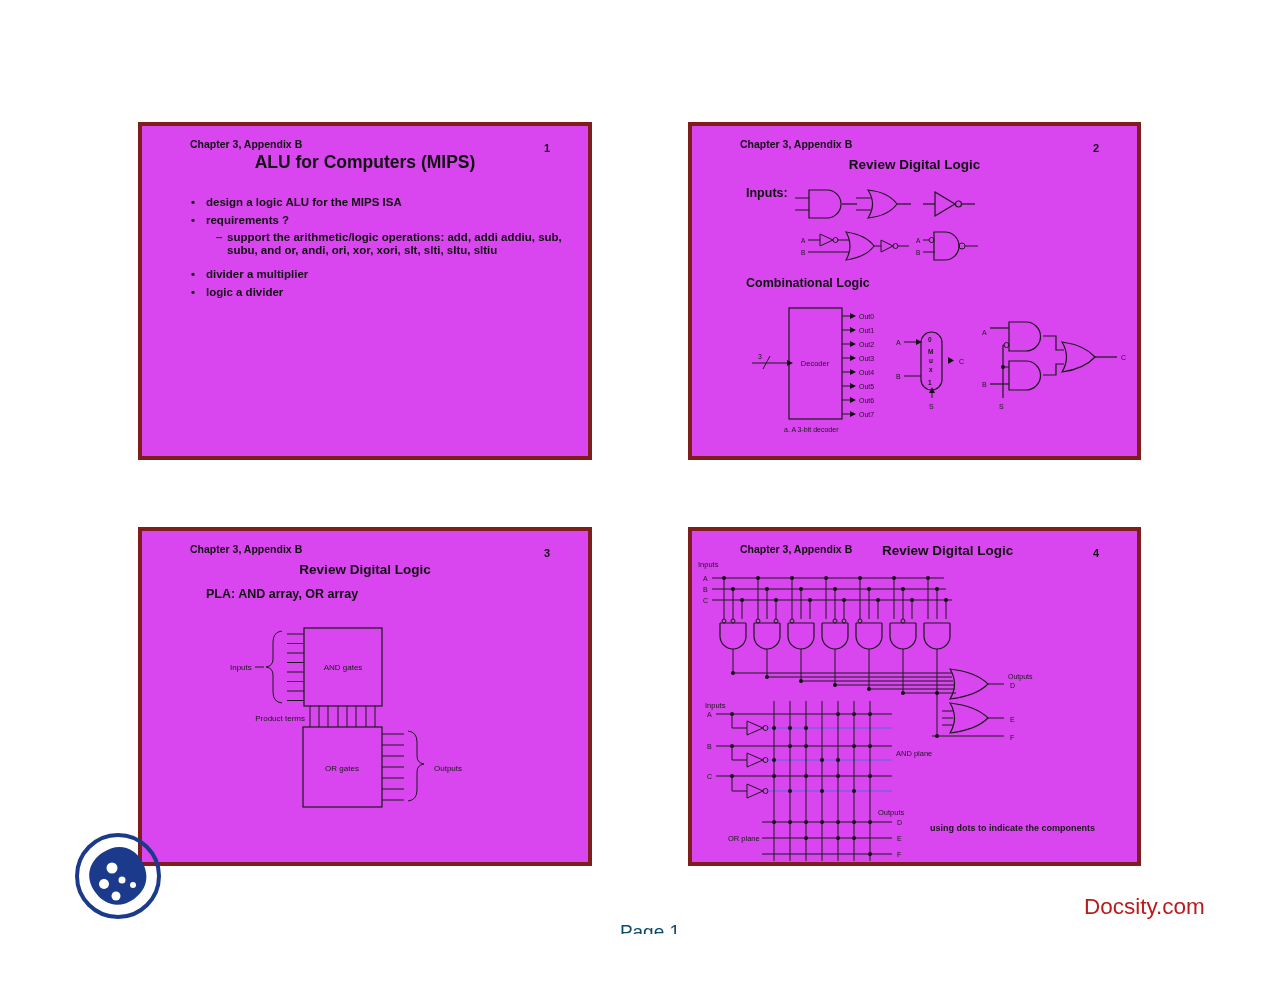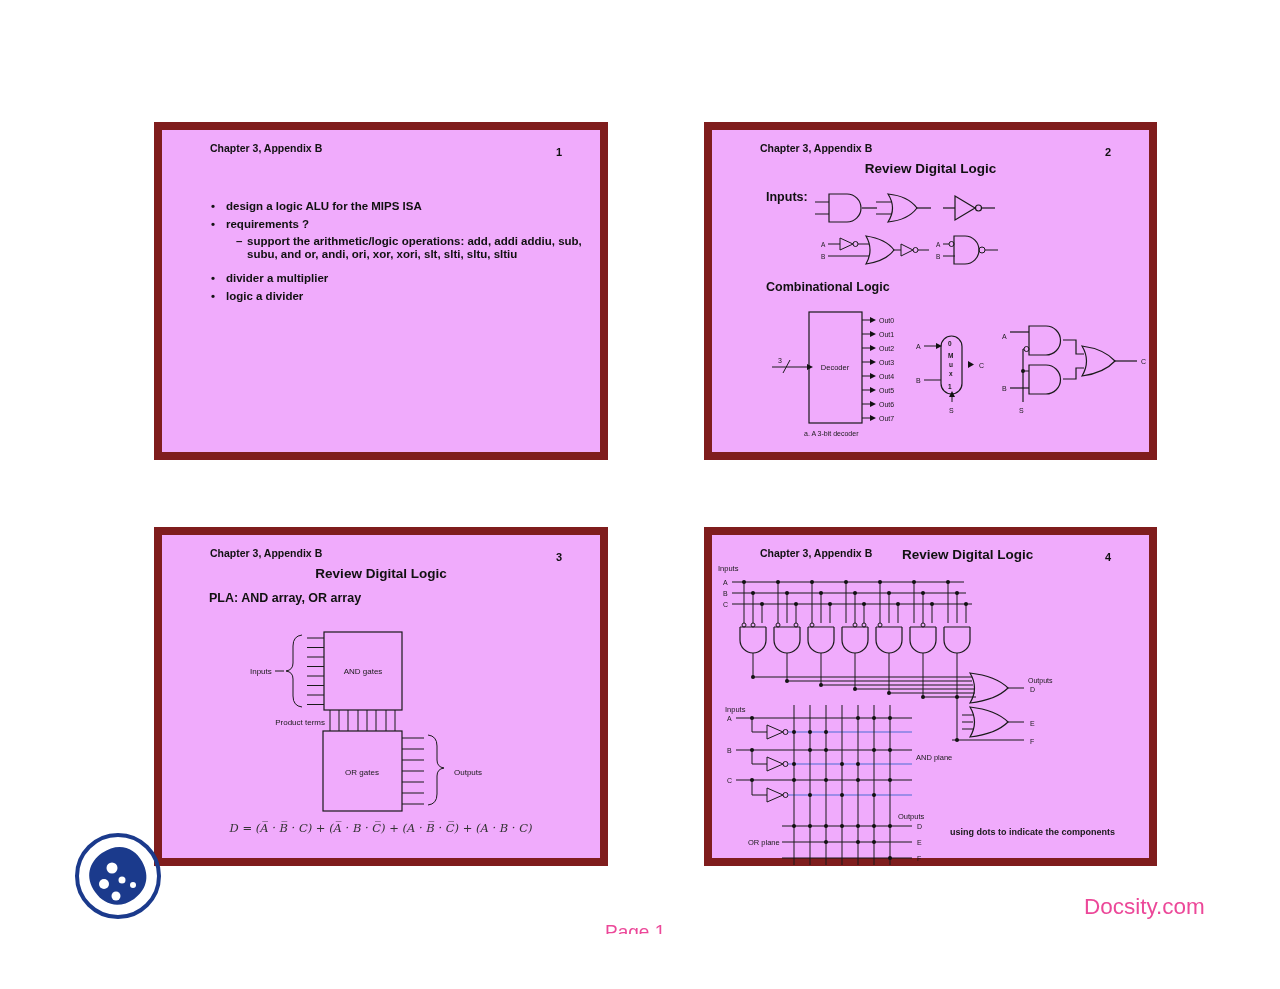--- a/index.html
+++ b/index.html
@@ -1,18 +1,18 @@
 <!DOCTYPE html>
 <html><head>
 <meta charset="utf-8">
 <style>
   html,body{margin:0;padding:0;}
   body{width:1280px;height:989px;background:#ffffff;position:relative;overflow:hidden;
        font-family:"Liberation Sans",sans-serif;color:#111;}
-  .slide{position:absolute;background:#f0abfc;border:8px solid #7f1d1d;box-sizing:border-box;margin-left:16px;}
+  .slide{position:absolute;background:#d946ef;border:4px solid #7f1d1d;box-sizing:border-box;}
   #slide1{left:138px;top:122px;width:454px;height:338px;}
   #slide2{left:688px;top:122px;width:453px;height:338px;}
   #slide3{left:138px;top:527px;width:454px;height:339px;}
   #slide4{left:688px;top:527px;width:453px;height:339px;}
   .hdr{position:absolute;left:48px;top:12px;font-size:10.5px;font-weight:bold;}
   .pnum{position:absolute;right:38px;top:16px;font-size:11px;font-weight:bold;}
   .stitle{position:absolute;left:0;right:0;top:24px;text-align:center;font-weight:bold;}
   #slide1 .stitle{font-size:17.5px;top:26px;}
   #slide2 .stitle,#slide3 .stitle{font-size:13.5px;top:31px;}
   .seclabel{position:absolute;font-weight:bold;font-size:12.5px;}
@@ -29,30 +29,31 @@
   .ln2{stroke:#1a1a1a;stroke-width:1.2;fill:none;}
   .blu{stroke:#4a6fd4;stroke-width:1.2;fill:none;}
   .dot{fill:#111;stroke:none;}
   .arr{fill:#111;stroke:none;}
   .s6{font-size:6.5px;}.s7{font-size:7px;}.s75{font-size:7.5px;}.s8{font-size:8px;}
   .s9{font-size:9px;}.bold{font-weight:bold;}
   #s4title{position:absolute;left:190px;top:12px;font-size:13.5px;font-weight:bold;}
   #formula{position:absolute;left:0;right:0;top:286px;text-align:center;
            font-family:"DejaVu Serif",serif;font-style:italic;font-size:11.5px;color:#333;}
   #pagefoot{position:absolute;left:605px;top:921px;width:90px;height:13px;overflow:hidden;
-            font-size:19px;color:#ec4899;}
-  #watermark{position:absolute;left:1084px;top:894px;font-size:22.5px;color:#ec4899;}
+            font-size:19px;color:#0c4a6e;text-align:center;}
+  #watermark{position:absolute;left:1084px;top:894px;font-size:22.5px;color:#b91c1c;}
   #logo{position:absolute;left:72px;top:830px;width:92px;height:92px;}
 </style>
 </head>
 <body>
 
 <div class="slide" id="slide1">
   <div class="hdr">Chapter 3, Appendix B</div>
   <div class="pnum">1</div>
+  <div class="stitle">ALU for Computers (MIPS)</div>
   <div class="bullets">
     <div class="bi b1">
       <span class="glyph">•</span>
       <span>design a logic ALU for the MIPS ISA</span>
     </div>
     <div class="bi">
       <span class="glyph">•</span>
       <span>requirements ?</span>
     </div>
     <div class="bi sub">
@@ -181,21 +182,21 @@
       <text class="s7" x="429" y="234">C</text>
       <text class="s7" x="307" y="283">S</text>
     </g>
   </svg>
 </div>
 
 <div class="slide" id="slide3">
   <div class="hdr">Chapter 3, Appendix B</div>
   <div class="pnum">3</div>
   <div class="stitle">Review Digital Logic</div>
-  <div class="seclabel" style="left:47px;top:56px;">PLA: AND array, OR array</div>
+  <div class="seclabel" style="left:64px;top:56px;">PLA: AND array, OR array</div>
 
   <svg width="450" height="335" viewBox="0 0 450 335">
 
     <text class="s8" x="88" y="139">Inputs</text>
     <path class="ln" d="M113,136 h9"></path>
     <path class="ln" d="M140,100 q-9,1 -9,11 v17 q0,7 -7,8 q7,1 7,8 v17 q0,10 9,11"></path>
     <g>
       <path class="ln" d="M145,103 h17 M145,112.5 h17 M145,122 h17 M145,131.5 h17 M145,141 h17 M145,150.5 h17 M145,160 h17 M145,169.5 h17"></path>
     </g>
     <rect class="ln2" x="162" y="97" width="78" height="78"></rect>
@@ -206,21 +207,20 @@
     </g>
     <rect class="ln2" x="161" y="196" width="79" height="80"></rect>
     <text class="s8" x="200" y="240" text-anchor="middle">OR gates</text>
     <g>
       <path class="ln" d="M240,203 h22 M240,214 h22 M240,225 h22 M240,236 h22 M240,247 h22 M240,258 h22 M240,269 h22"></path>
     </g>
     <path class="ln" d="M266,200 q9,1 9,11 v14 q0,7 7,8 q-7,1 -7,8 v18 q0,10 -9,11"></path>
     <text class="s8" x="292" y="240">Outputs</text>
   </svg>
 
-  <div id="formula">D  =  (A̅ · B̅ · C) + (A̅ · B · C̅) + (A · B̅ · C̅) + (A · B · C)</div>
 </div>
 
 <div class="slide" id="slide4">
   <div class="hdr">Chapter 3, Appendix B</div>
   <div id="s4title">Review Digital Logic</div>
   <div class="pnum">4</div>
 
   <svg width="449" height="335" viewBox="0 0 449 335">
 
     <text class="s75" x="6" y="36">Inputs</text>

